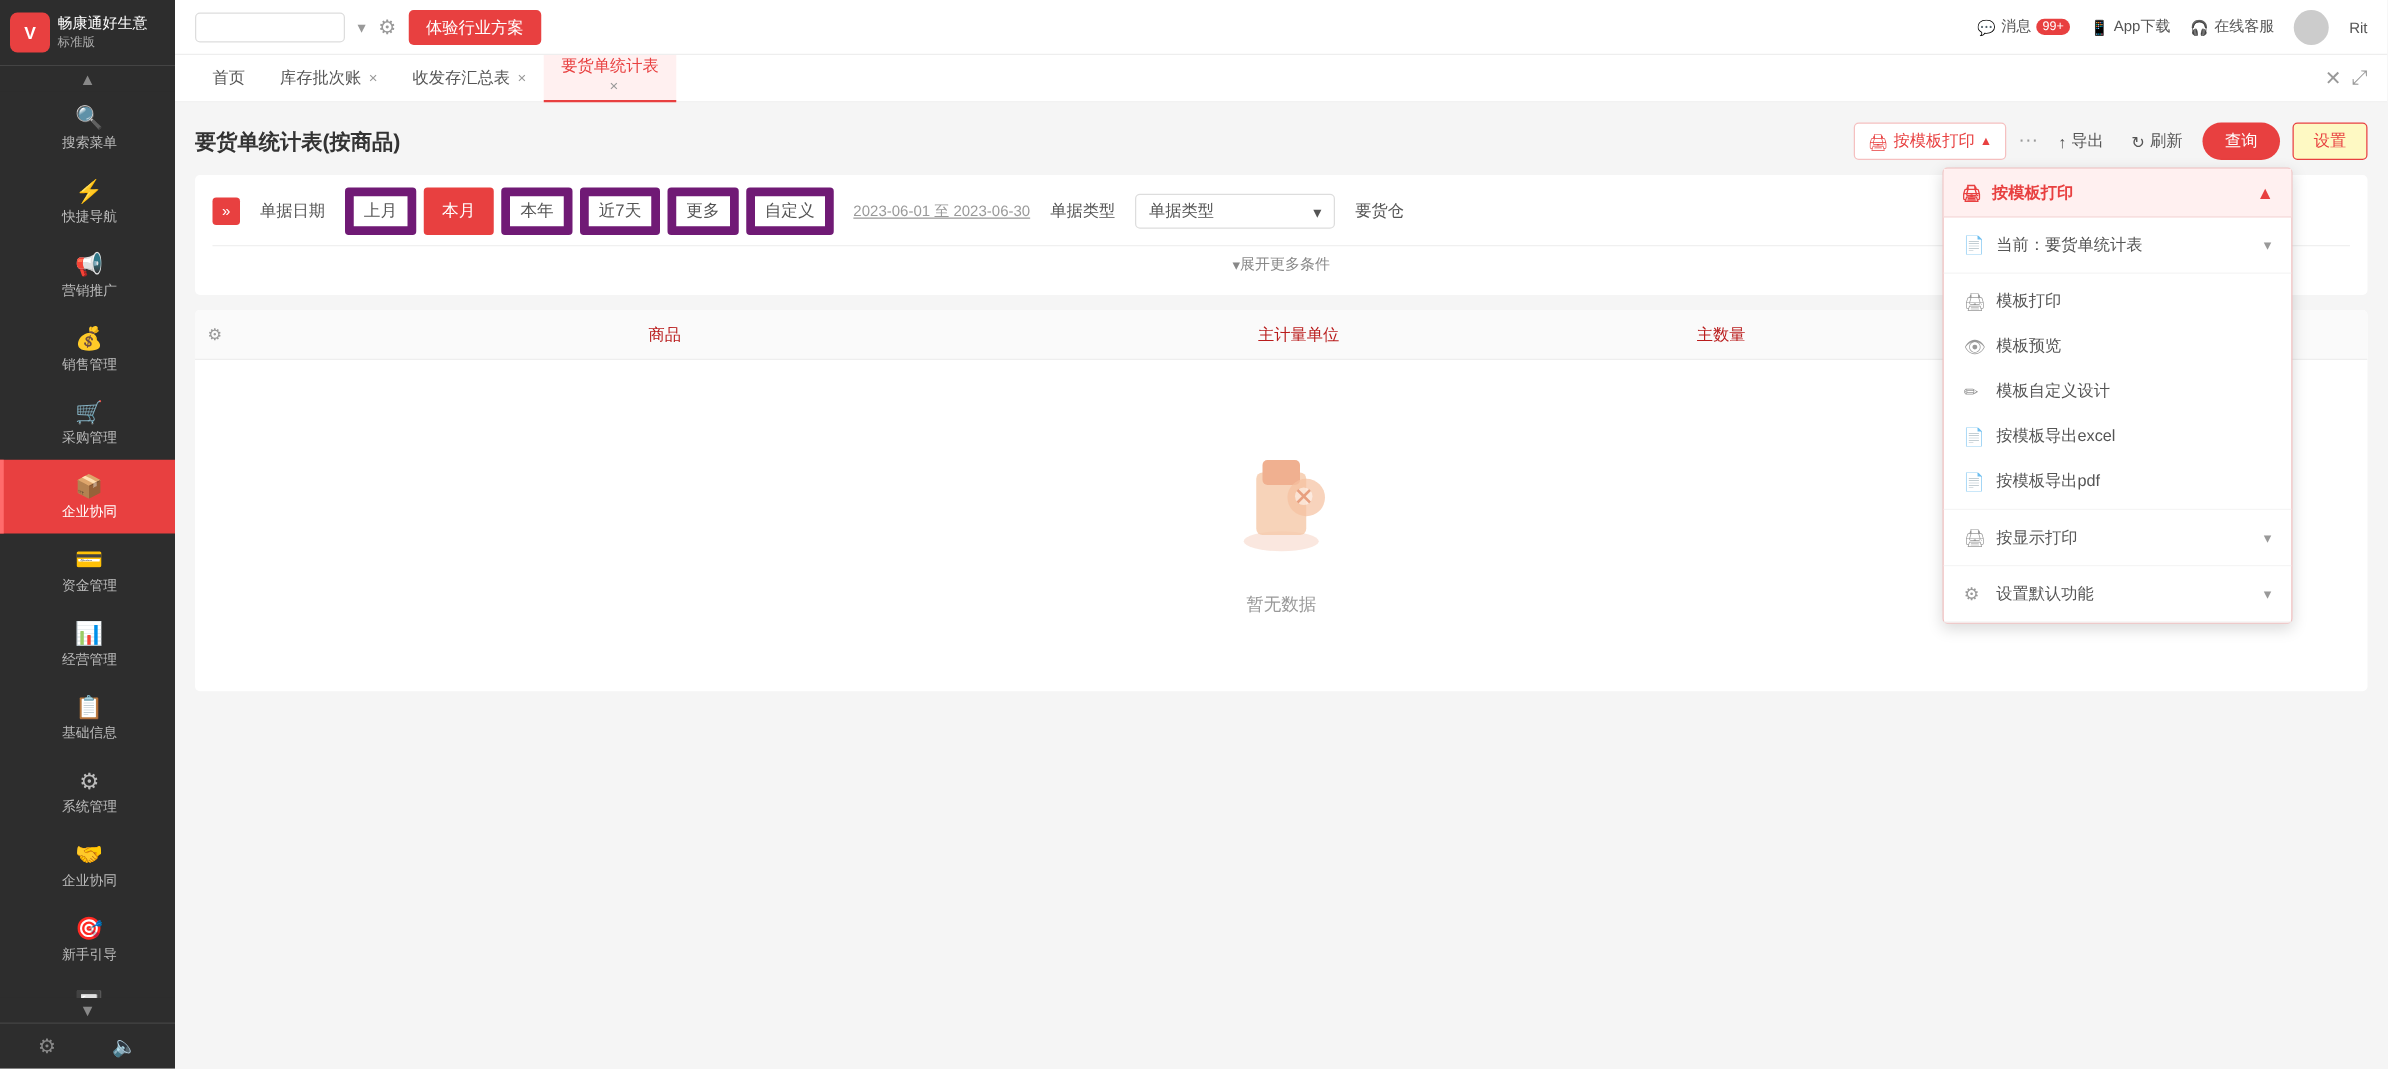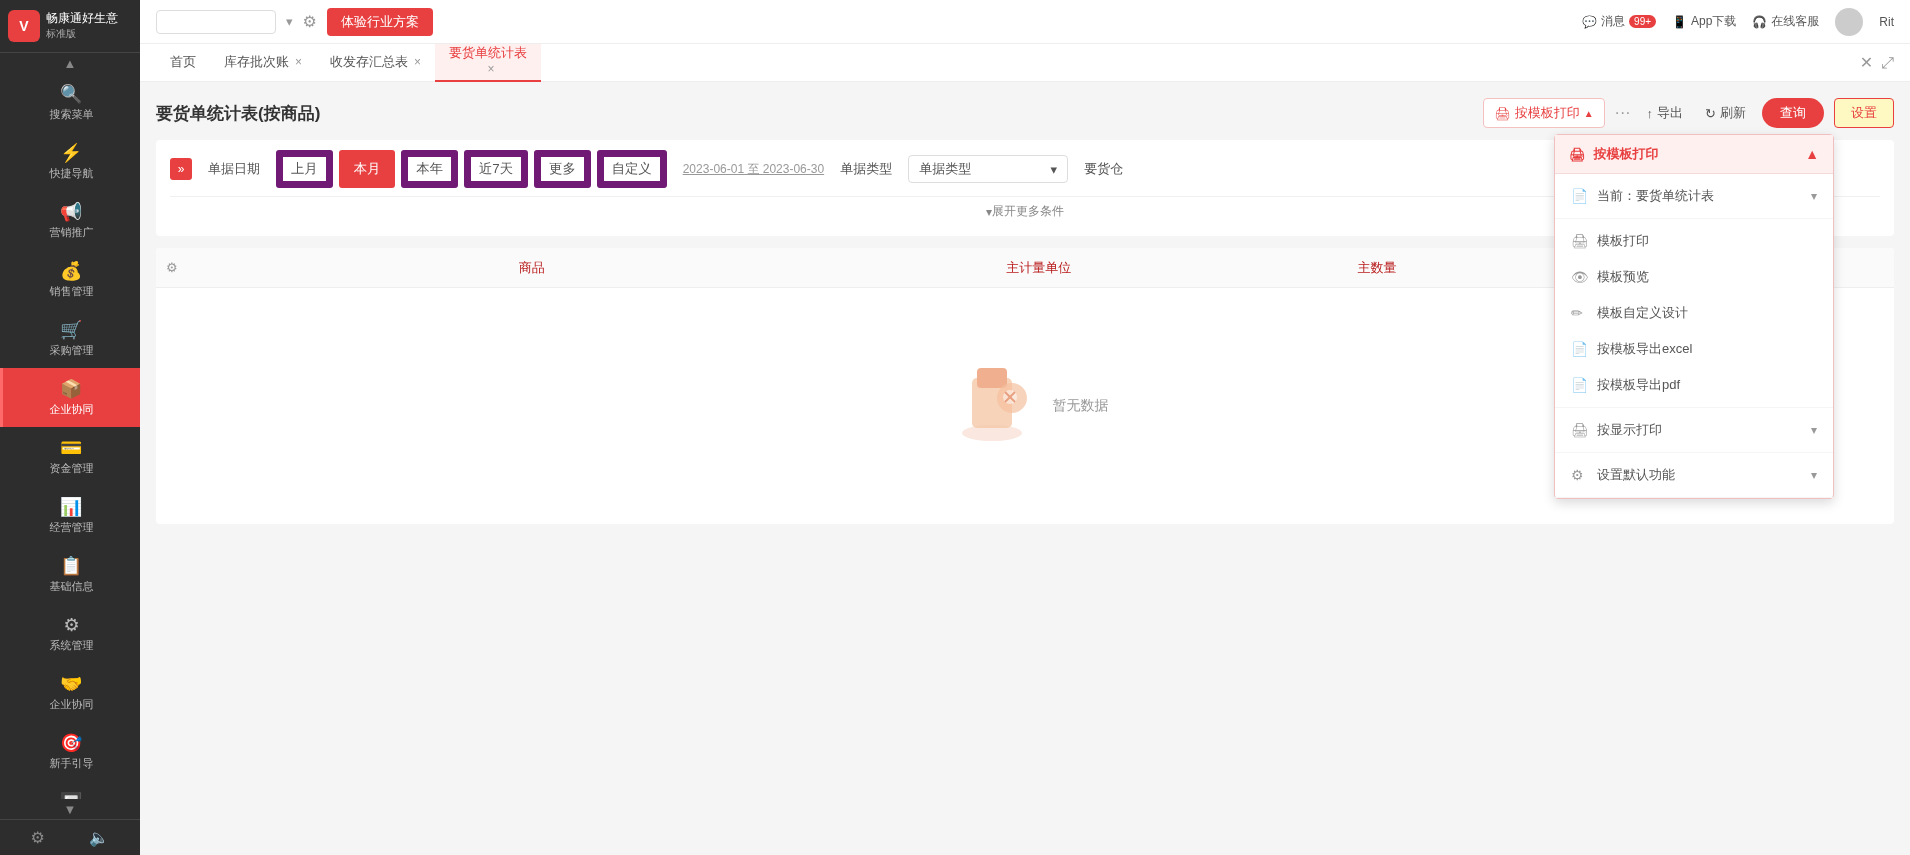--- a/index.html
+++ b/index.html
@@ -251,21 +251,21 @@
       height: 40px;
       padding: 0 10px;
     }
     .table-settings-icon { color: #999; cursor: pointer; margin-right: 16px; }
     .col-header { color: #b91c1c; font-size: 13px; flex: 1; text-align: center; }
     .col-header.product { flex: 2; }
 
     
     .empty-state {
       display: flex;
-      flex-direction: row;
+      flex-direction: column;
       align-items: center;
       justify-content: center;
       padding: 60px 20px;
       gap: 11px;
     }
     .empty-icon {
       width: 100px;
       height: 100px;
       margin-bottom: 16px;
     }

